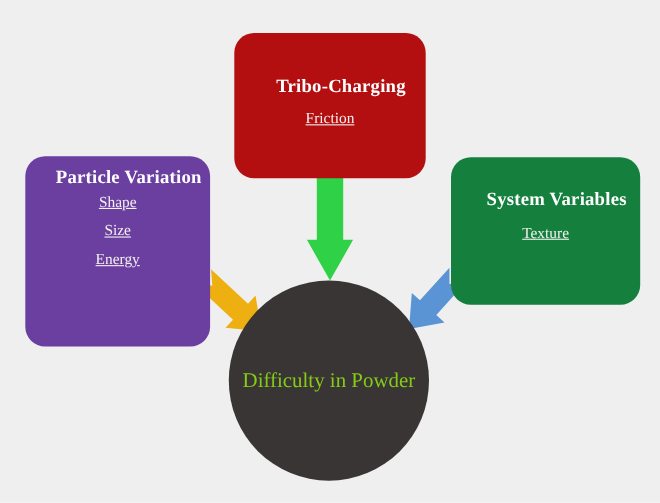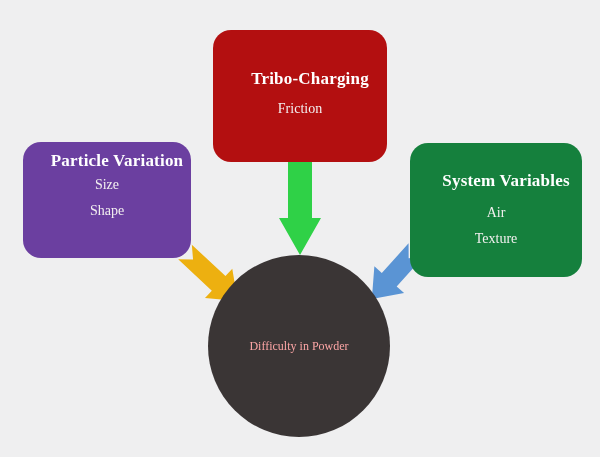--- a/index.html
+++ b/index.html
@@ -21,68 +21,69 @@
     font-weight:bold;
     font-size:17px;
     line-height:22px;
     letter-spacing:0.2px;
     padding-left:20px;
   }
   .node-item {
     font-size:14px;
     line-height:26px;
     color:#f3f0f0;
+    text-decoration:underline;
   }
   
-  .box-particle { left:23px; top:142px; width:168px; height:116px; padding-top:8px; }
+  .box-particle { left:23px; top:142px; width:168px; height:173px; padding-top:8px; }
   
   .box-tribo { left:213px; top:30px; width:174px; height:132px; padding-top:38px; }
   .box-tribo .node-item { margin-top:6px; }
   
   .box-system { left:410px; top:143px; width:172px; height:134px; padding-top:27px; }
   .box-system .items { margin-top:8px; }
   
   .circle {
     left:208px; top:255px; width:182px; height:182px;
     border-radius:50%;
     z-index:3;
     display:flex; flex-direction:column;
     align-items:center; justify-content:center;
-    font-size:12px; line-height:21px;
-    color:#fca5a5;
+    font-size:19px; line-height:21px;
+    color:#84cc16;
   }
   .arrow-svg { position:absolute; z-index:1; }
   .a-green  { left:276px; top:160px; }
   .a-yellow { left:170px; top:240px; }
   .a-blue   { left:350px; top:240px; }
 </style>
 </head>
 <body>
 
 <div class="stage" style="background-color: rgb(239, 239, 240);">
 
   <div class="node rbox box-particle" style="background-color: rgb(107, 63, 160);">
     <div class="node-title">Particle Variation</div>
     <div class="items">
+      <div class="node-item">Shape</div>
       <div class="node-item">Size</div>
-      <div class="node-item">Shape</div>
+      <div class="node-item">Energy</div>
     </div>
   </div>
 
   <div class="node rbox box-tribo" style="background-color: rgb(179, 15, 16);">
     <div class="node-title">Tribo-Charging</div>
     <div class="items">
       <div class="node-item">Friction</div>
     </div>
   </div>
 
   <div class="node rbox box-system" style="background-color: #15803d;">
     <div class="node-title">System Variables</div>
     <div class="items">
-      <div class="node-item">Air</div>
       <div class="node-item">Texture</div>
     </div>
   </div>
 
   <svg class="arrow-svg a-green" width="48" height="96" viewBox="0 0 48 96">
     <polygon points="12,0 36,0 36,58 45,58 24,95 3,58 12,58" fill="#2fd147"></polygon>
   </svg>
 
   <svg class="arrow-svg a-yellow" width="80" height="72" viewBox="0 0 80 72">
     <g transform="translate(15,12) rotate(43)">

